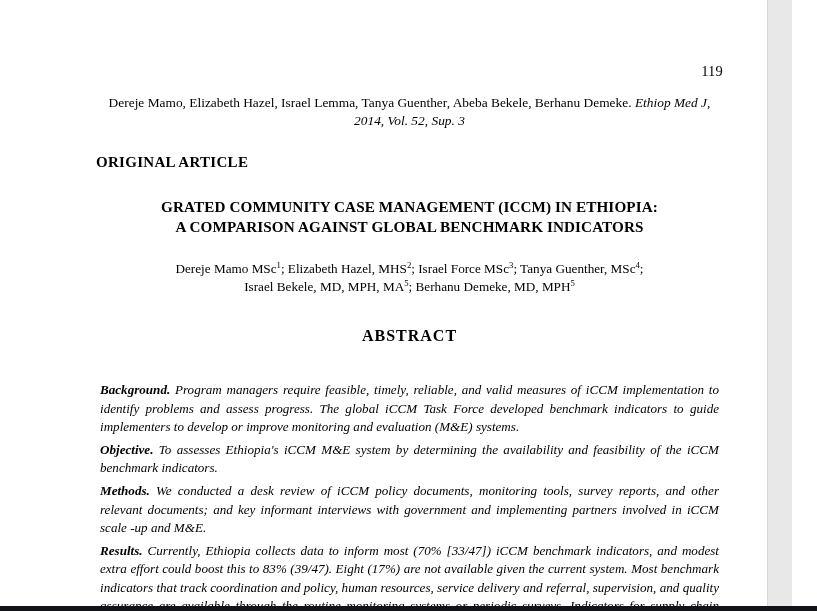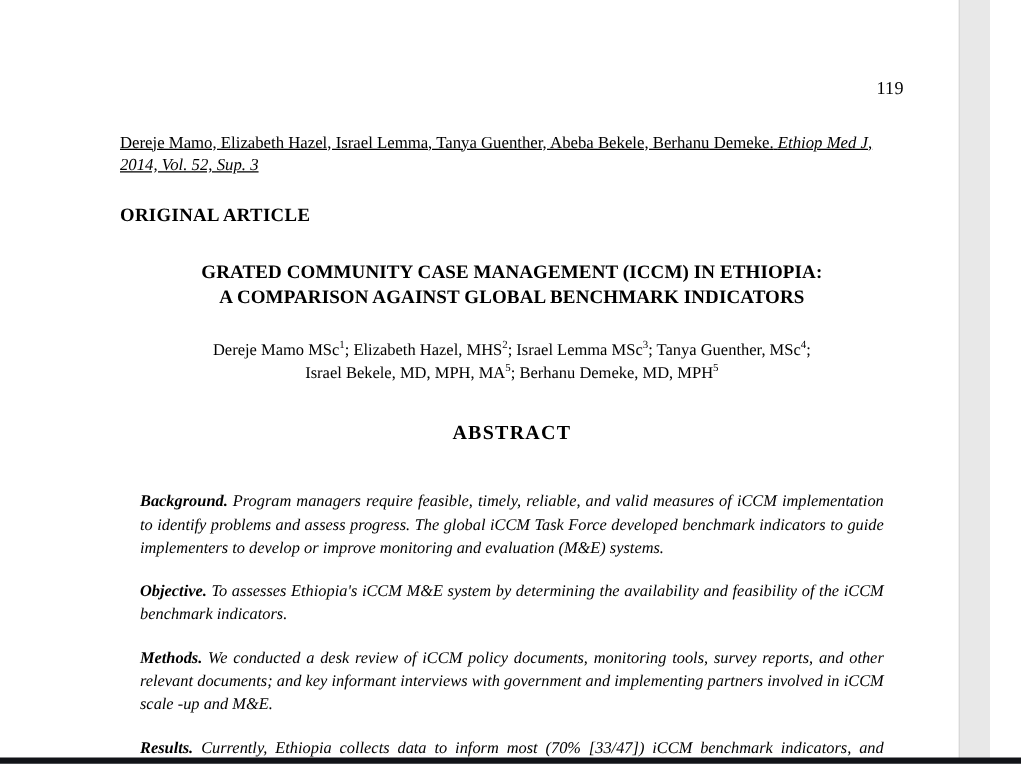--- a/index.html
+++ b/index.html
@@ -42,25 +42,24 @@
 
   .page-number {
     text-align: right;
     font-size: 14.5px;
     line-height: 1;
     padding-top: 64px;
     letter-spacing: 0.2px;
   }
 
   .citation {
-    margin-top: 26px;
+    margin-top: 15px;
     font-size: 13.4px;
     line-height: 1.36;
-    text-align: left;
-    text-decoration: underline;
+    text-align: center;
   }
   .citation .jrnl { font-style: italic; }
 
   .article-type {
     margin-top: 24px;
     font-size: 15px;
     font-weight: bold;
     letter-spacing: 0.3px;
   }
 
@@ -91,21 +90,21 @@
     letter-spacing: 1px;
   }
 
   .abstract-body {
     margin-top: 36px;
     font-size: 13.1px;
     line-height: 1.42;
     text-align: justify;
     font-style: italic;
   }
-  .abstract-body p { margin: 16px; }
+  .abstract-body p { margin: 4px; }
   .abstract-body .lead {
     font-weight: bold;
     font-style: italic;
   }
 </style>
 </head>
 <body>
 
 <div class="page">
   <div class="content">
@@ -119,21 +118,21 @@
     </div>
 
     <div class="article-type">ORIGINAL ARTICLE</div>
 
     <div class="title">
       <span class="ln">GRATED COMMUNITY CASE MANAGEMENT (ICCM) IN ETHIOPIA:</span>
       <span class="ln">A COMPARISON AGAINST GLOBAL BENCHMARK INDICATORS</span>
     </div>
 
     <div class="authors">
-      <span class="ln" id="author-line-1"><span>Dereje Mamo MSc</span><sup>1</sup><span>; Elizabeth Hazel, MHS</span><sup>2</sup><span>; Israel Lemma MSc</span><sup>3</sup><span>; Tanya Guenther, MSc</span><sup>4</sup><span>;</span></span>
+      <span class="ln" id="author-line-1"><span>Dereje Mamo MSc</span><sup>1</sup><span>; Elizabeth Hazel, MHS</span><sup>2</sup><span>; Israel Force MSc</span><sup>3</sup><span>; Tanya Guenther, MSc</span><sup>4</sup><span>;</span></span>
       <span class="ln" id="author-line-2"><span>Israel Bekele, MD, MPH, MA</span><sup>5</sup><span>; Berhanu Demeke, MD, MPH</span><sup>5</sup></span>
     </div>
 
     <div class="abstract-heading">ABSTRACT</div>
 
     <div class="abstract-body" id="abstract-body">
         <p><span class="lead">Background.</span><span> Program managers require feasible, timely, reliable, and valid measures of iCCM implementation to identify problems and assess progress. The global iCCM Task Force developed benchmark indicators to guide implementers to develop or improve monitoring and evaluation (M&amp;E) systems.</span></p>
         <p><span class="lead">Objective.</span><span> To assesses Ethiopia's iCCM M&amp;E system by determining the availability and feasibility of the iCCM benchmark indicators.</span></p>
         <p><span class="lead">Methods.</span><span> We conducted a desk review of iCCM policy documents, monitoring tools, survey reports, and other relevant documents; and key informant interviews with government and implementing partners involved in iCCM scale -up and M&amp;E.</span></p>
         <p><span class="lead">Results.</span><span> Currently, Ethiopia collects data to inform most (70% [33/47]) iCCM benchmark indicators, and modest extra effort could boost this to 83% (39/47). Eight (17%) are not available given the current system.  Most benchmark indicators that track coordination and policy, human resources, service delivery and referral, supervision, and quality assurance are available through the routine monitoring systems or periodic surveys.  Indicators for supply chain management are less available due to limited consumption data and a weak link with treatment data. Little information is available on iCCM costs.</span></p>

